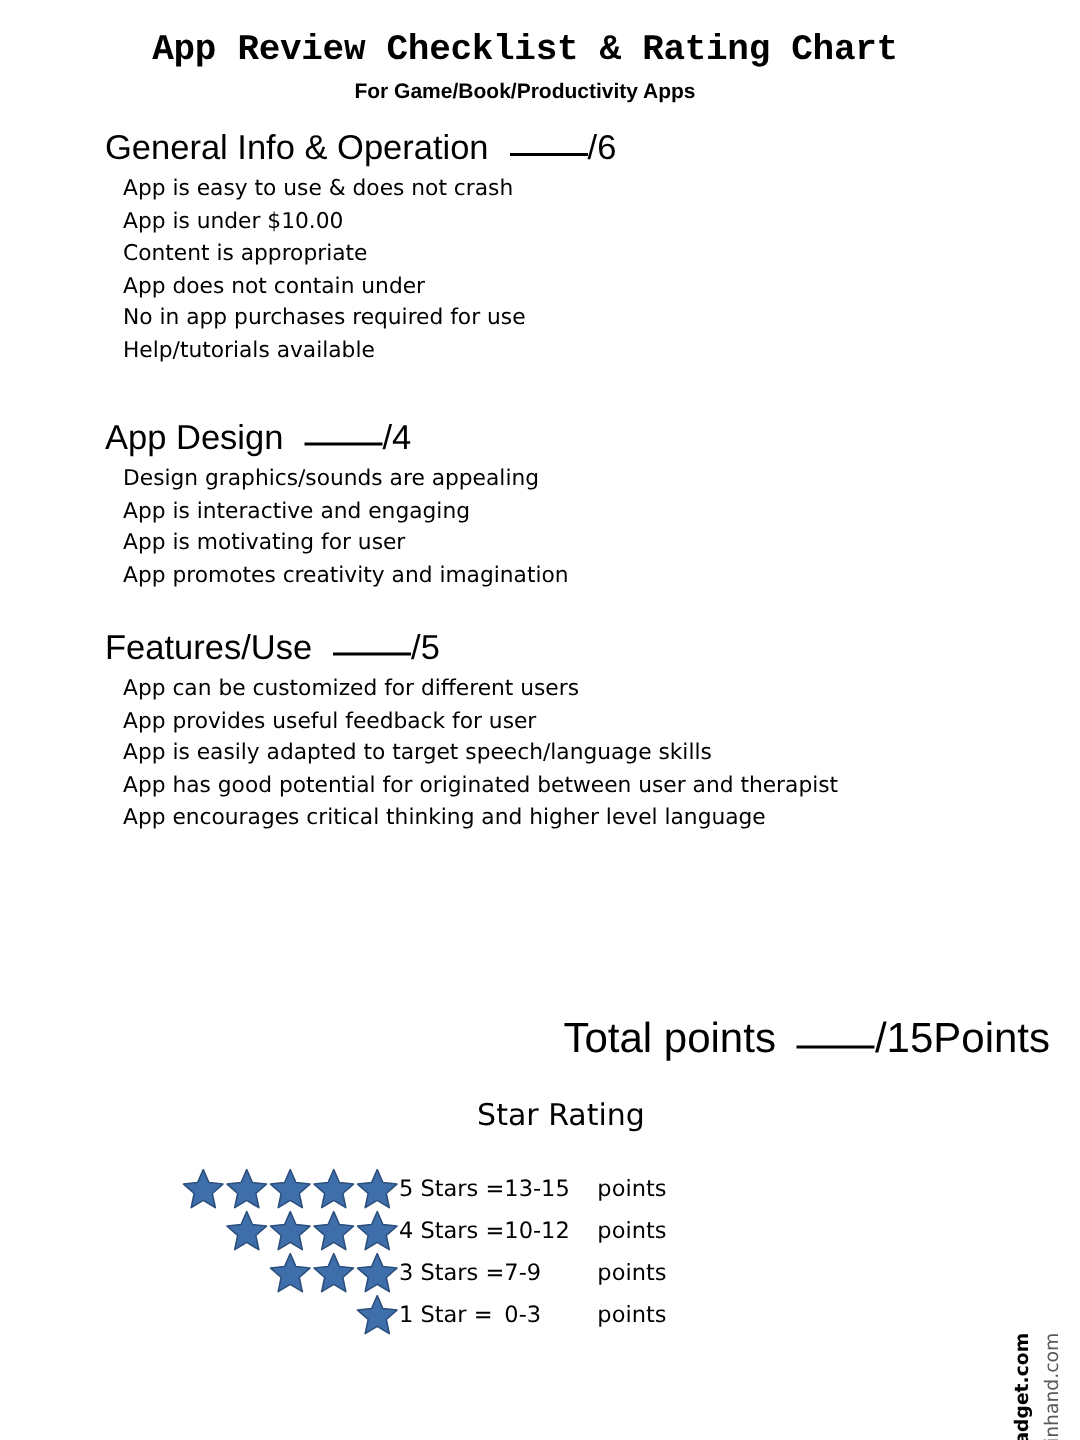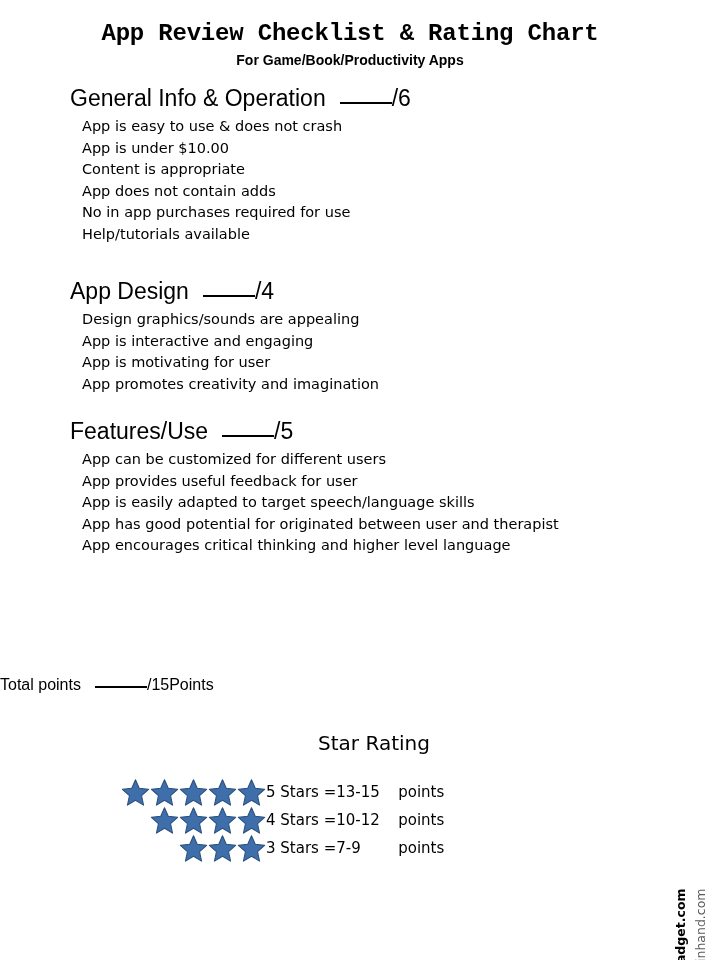--- a/index.html
+++ b/index.html
@@ -79,23 +79,23 @@
   #section-general { top: 85px; }
   #section-design  { top: 278px; }
   #section-features{ top: 418px; }
 
   
   .total-line {
     position: absolute;
     top: 676px;
     left: 0;
     width: 700px;
-    text-align: left;
-    font-family: "Liberation Sans", sans-serif;
-    font-size: 16px;
+    text-align: right;
+    font-family: "Liberation Sans", sans-serif;
+    font-size: 28px;
     white-space: nowrap;
   }
   .total-line .blank {
     display: inline-block;
     border-bottom: 2px solid #000;
     width: 52px;
     margin: 0 0 0 14px;
     vertical-align: 2px;
   }
 
@@ -177,21 +177,21 @@
 </div>
 
 <div class="section" id="section-general">
   <div class="section-heading">
     <span>General Info &amp; Operation</span><span class="blank"></span><span class="maxpts">/6</span>
   </div>
   <ul class="checklist">
     <li>App is easy to use &amp; does not crash</li>
     <li>App is under $10.00</li>
     <li>Content is appropriate</li>
-    <li>App does not contain adds</li>
+    <li>App does not contain under</li>
     <li>No in app purchases required for use</li>
     <li>Help/tutorials available</li>
   </ul>
 </div>
 
 <div class="section" id="section-design">
   <div class="section-heading">
     <span>App Design</span><span class="blank"></span><span class="maxpts">/4</span>
   </div>
   <ul class="checklist">
@@ -258,19 +258,27 @@
               <polygon points="16,2 20.3,11.8 31,13 22.9,20.2 25.2,31 16,25.4 6.8,31 9.1,20.2 1,13 11.7,11.8" fill="#3f6faa" stroke="#2b4f7d" stroke-width="1.2" stroke-linejoin="round"></polygon>
             </svg></span><span class="star-icon"><svg width="29" height="28" viewBox="0 0 32 32" class="star-icon">
               <polygon points="16,2 20.3,11.8 31,13 22.9,20.2 25.2,31 16,25.4 6.8,31 9.1,20.2 1,13 11.7,11.8" fill="#3f6faa" stroke="#2b4f7d" stroke-width="1.2" stroke-linejoin="round"></polygon>
             </svg></span><span class="star-icon"><svg width="29" height="28" viewBox="0 0 32 32" class="star-icon">
               <polygon points="16,2 20.3,11.8 31,13 22.9,20.2 25.2,31 16,25.4 6.8,31 9.1,20.2 1,13 11.7,11.8" fill="#3f6faa" stroke="#2b4f7d" stroke-width="1.2" stroke-linejoin="round"></polygon>
             </svg></span></td>
       <td class="label-cell">3 Stars =</td>
       <td class="range-cell">7-9</td>
       <td class="points-cell">points</td>
     </tr>
+    <tr>
+      <td class="stars-cell"><span class="star-icon"><svg width="29" height="28" viewBox="0 0 32 32" class="star-icon">
+              <polygon points="16,2 20.3,11.8 31,13 22.9,20.2 25.2,31 16,25.4 6.8,31 9.1,20.2 1,13 11.7,11.8" fill="#3f6faa" stroke="#2b4f7d" stroke-width="1.2" stroke-linejoin="round"></polygon>
+            </svg></span></td>
+      <td class="label-cell">1 Star  =</td>
+      <td class="range-cell">0-3</td>
+      <td class="points-cell">points</td>
+    </tr>
   </tbody>
 </table>
 
 <div class="credits">
   <div class="credit-line" id="credit-copyright">© 2012  Deb Tomarakos  @ www.speechgadget.com</div>
   <div class="credit-line" id="credit-source">Checklist is based on one originated by Tony Vincent  @ learninginhand.com</div>
 </div>
 
 </body></html>

